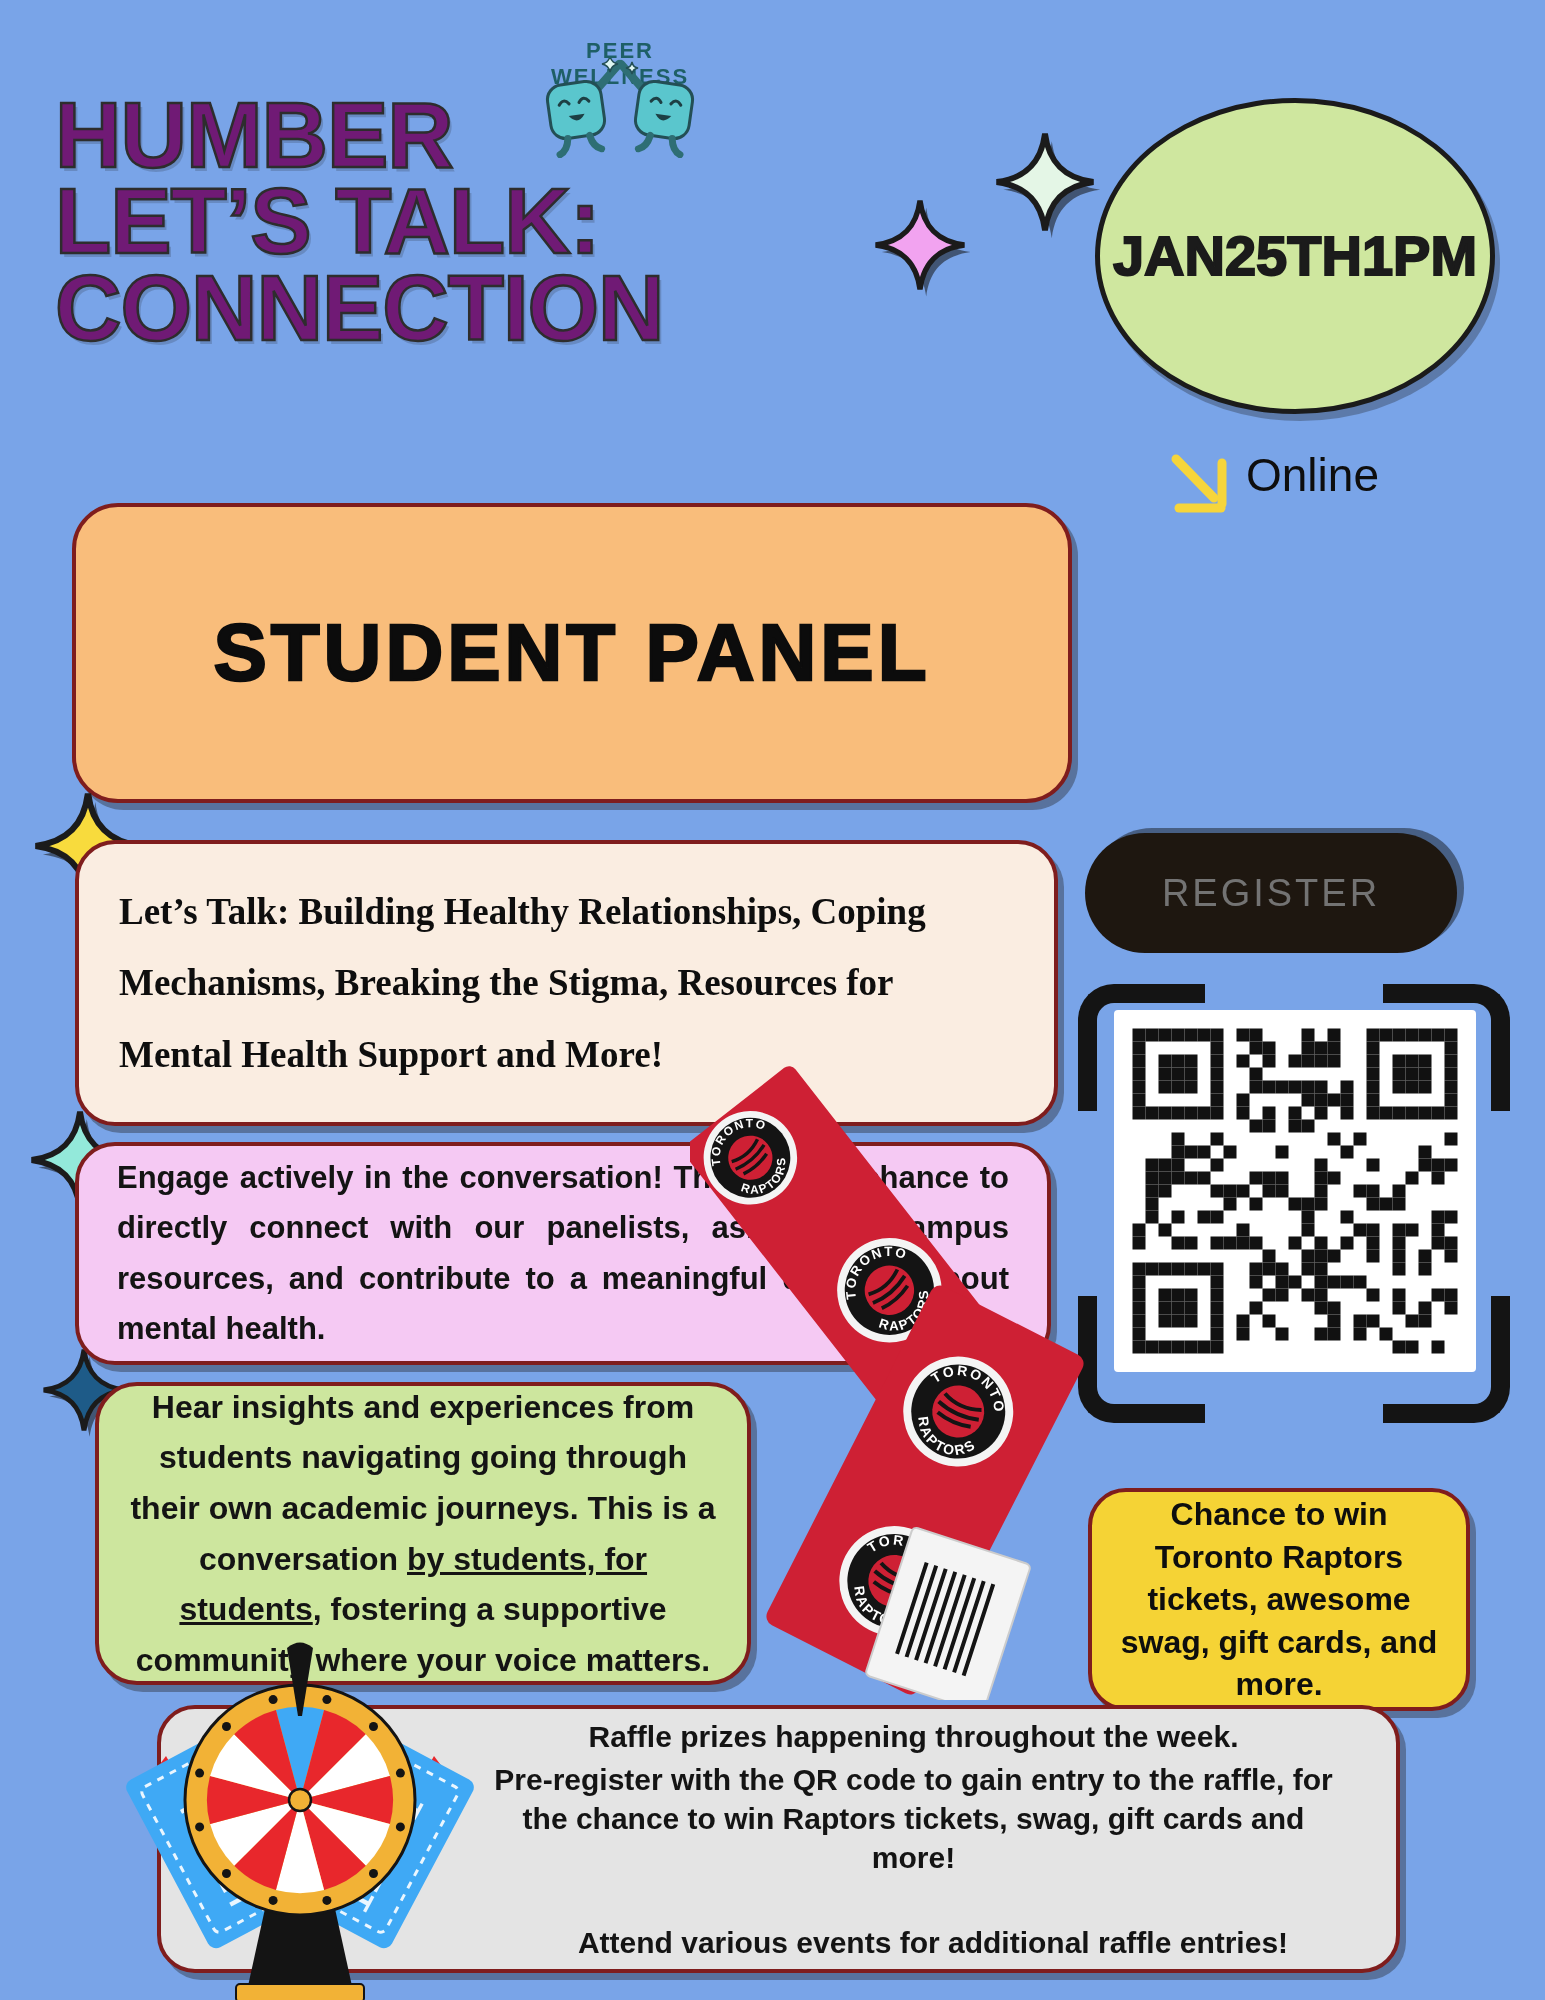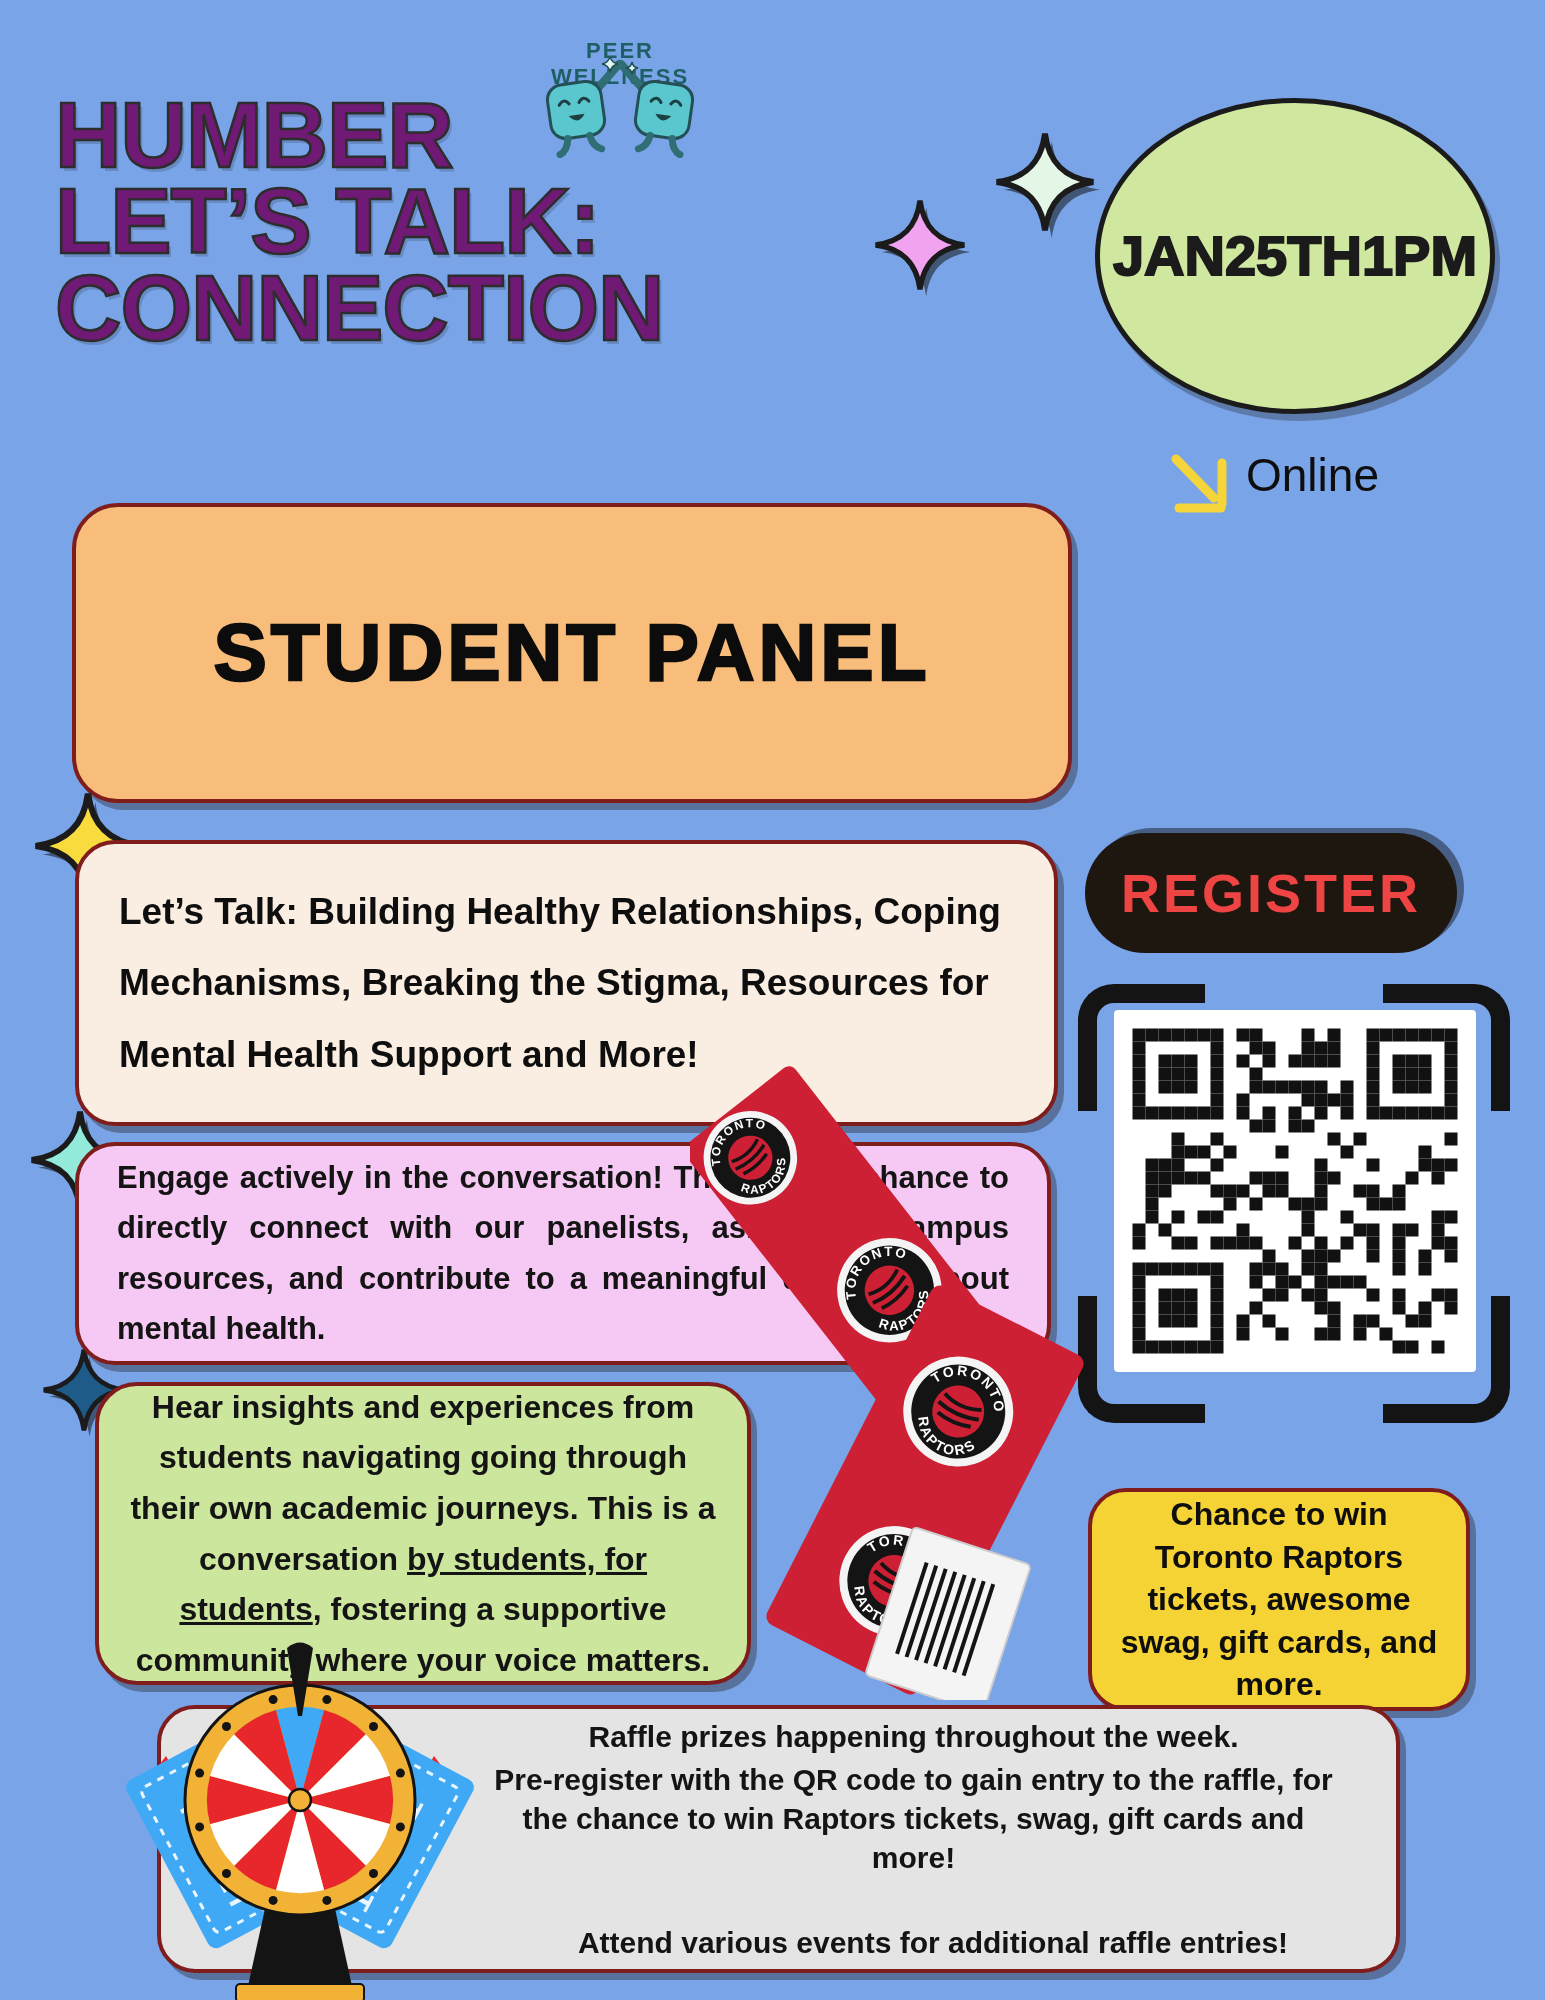--- a/index.html
+++ b/index.html
@@ -26,37 +26,37 @@
   .online{position:absolute;left:1246px;top:448px;font-size:46px;font-weight:400;color:#0E0E0E;}
   .arrow-svg{position:absolute;left:1170px;top:452px;}
 
   
   .box{position:absolute;border:4px solid #7f1d1d;box-shadow:6px 7px 0 rgba(35,35,35,.38);}
   .banner{left:72px;top:503px;width:992px;height:292px;border-radius:46px;background:#F9BD7B;
           display:flex;align-items:center;justify-content:center;}
   .banner-text{font-size:80px;font-weight:900;letter-spacing:4px;color:#0C0C0C;-webkit-text-stroke:2.5px #0C0C0C;}
 
   .topics{left:75px;top:840px;width:975px;height:278px;border-radius:40px;background:#FAEDE1;
-          padding:0;display:flex;align-items:center;}
+          padding:0;display:flex;align-items:center;font-family:Liberation Serif, serif;}
   .topics p{margin:0;padding:10px 40px;font-size:37px;font-weight:700;line-height:1.93;color:#0E0E0E;}
 
   .engage{left:75px;top:1142px;width:968px;height:215px;border-radius:40px;background:#F5C9F3;
           display:flex;align-items:center;}
   .engage p{margin:0;padding:8px 38px;font-size:31px;font-weight:700;line-height:1.62;color:#141414;
             text-align:justify;}
 
   .insights{left:95px;top:1382px;width:648px;height:295px;border-radius:42px;background:#CDE69E;
             display:flex;align-items:center;}
   .insights p{margin:0;padding:10px 28px;font-size:32px;font-weight:700;line-height:1.58;color:#141414;
               text-align:center;}
 
   .register{position:absolute;left:1085px;top:833px;width:372px;height:120px;border-radius:64px;
             background:#1E1710;display:flex;align-items:center;justify-content:center;cursor:pointer;
             box-shadow:7px -5px 0 rgba(10,10,10,.45);}
-  .register span{color:#ef4444;font-size:54px;font-weight:700;letter-spacing:3px;}
+  .register span{color:#737373;font-size:38px;font-weight:400;letter-spacing:3px;}
 
   
   .qr-panel{position:absolute;left:1114px;top:1010px;width:362px;height:362px;background:#FFFFFF;border-radius:4px;}
   .bracket{position:absolute;width:108px;height:108px;border:19px solid #141414;}
   .b-tl{left:1078px;top:984px;border-right:0;border-bottom:0;border-top-left-radius:36px;}
   .b-tr{left:1383px;top:984px;border-left:0;border-bottom:0;border-top-right-radius:36px;}
   .b-bl{left:1078px;top:1296px;border-right:0;border-top:0;border-bottom-left-radius:36px;}
   .b-br{left:1383px;top:1296px;border-left:0;border-top:0;border-bottom-right-radius:36px;}
 
   .prize{left:1088px;top:1488px;width:374px;height:215px;border-radius:38px;background:#F5D335;

